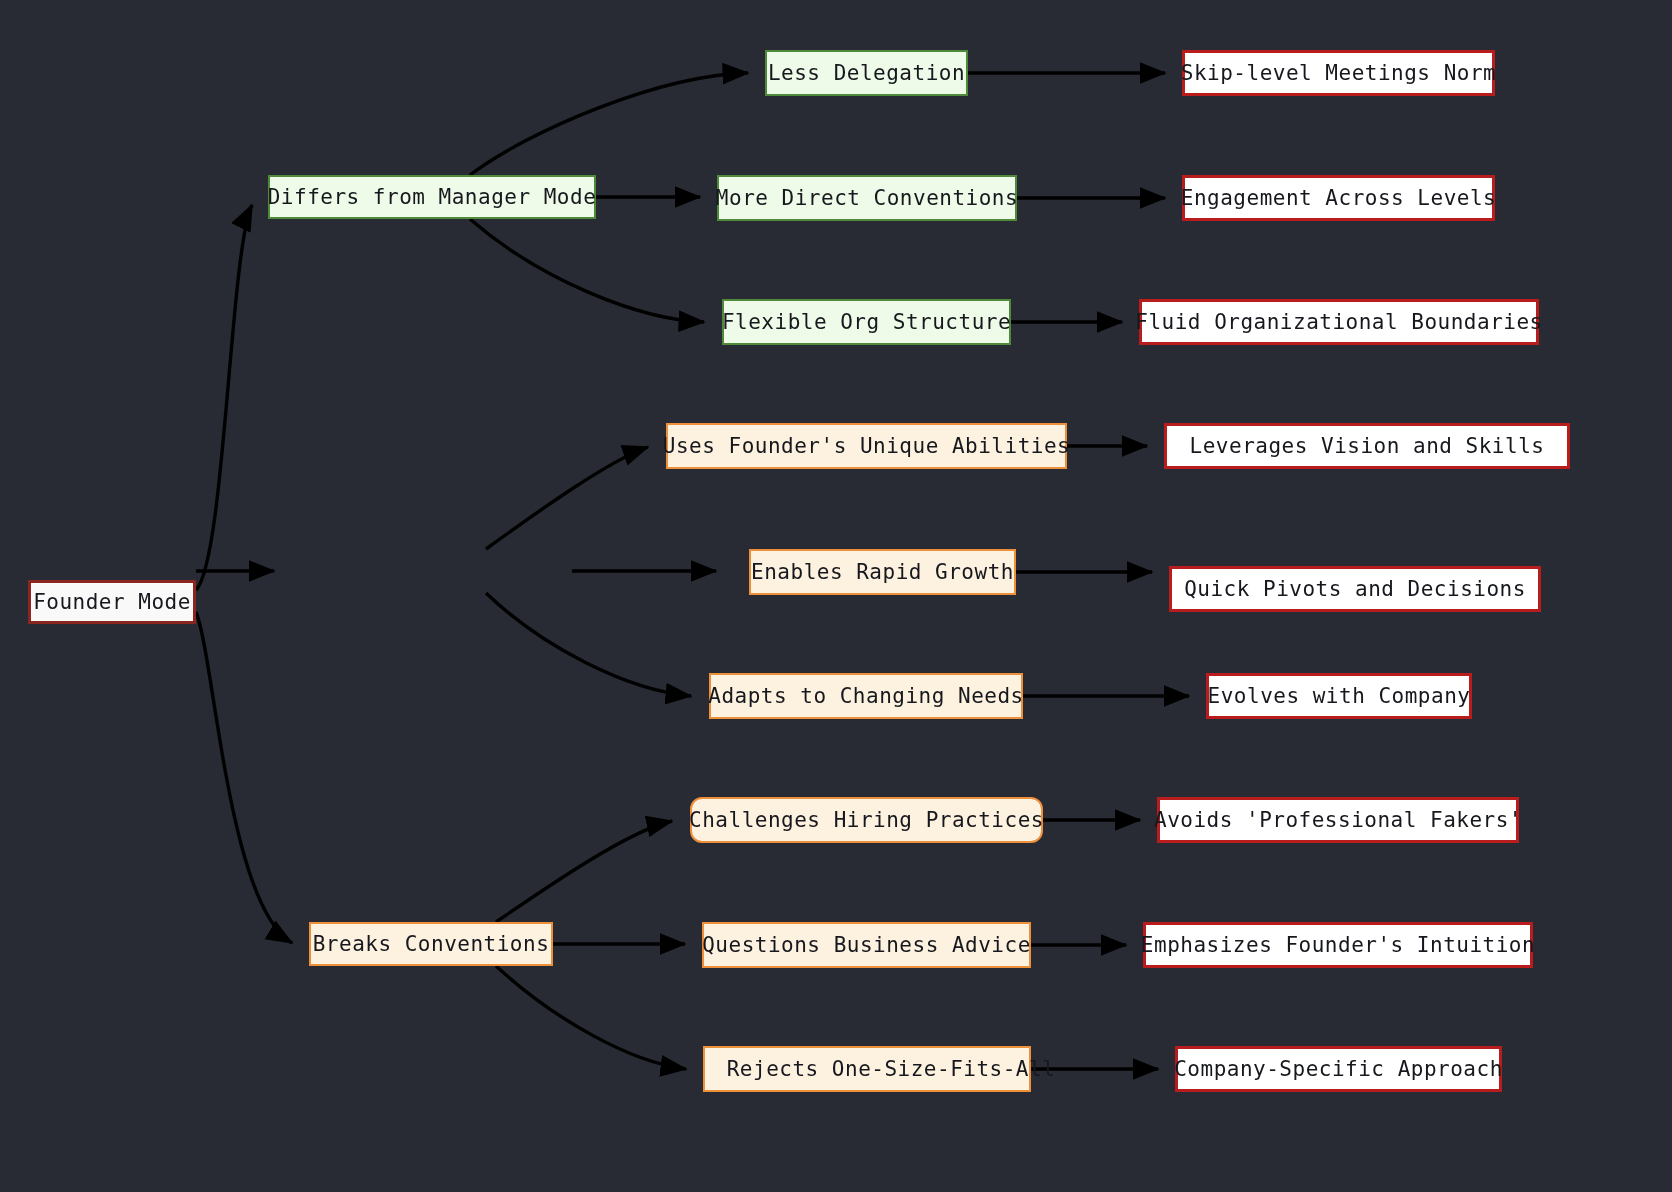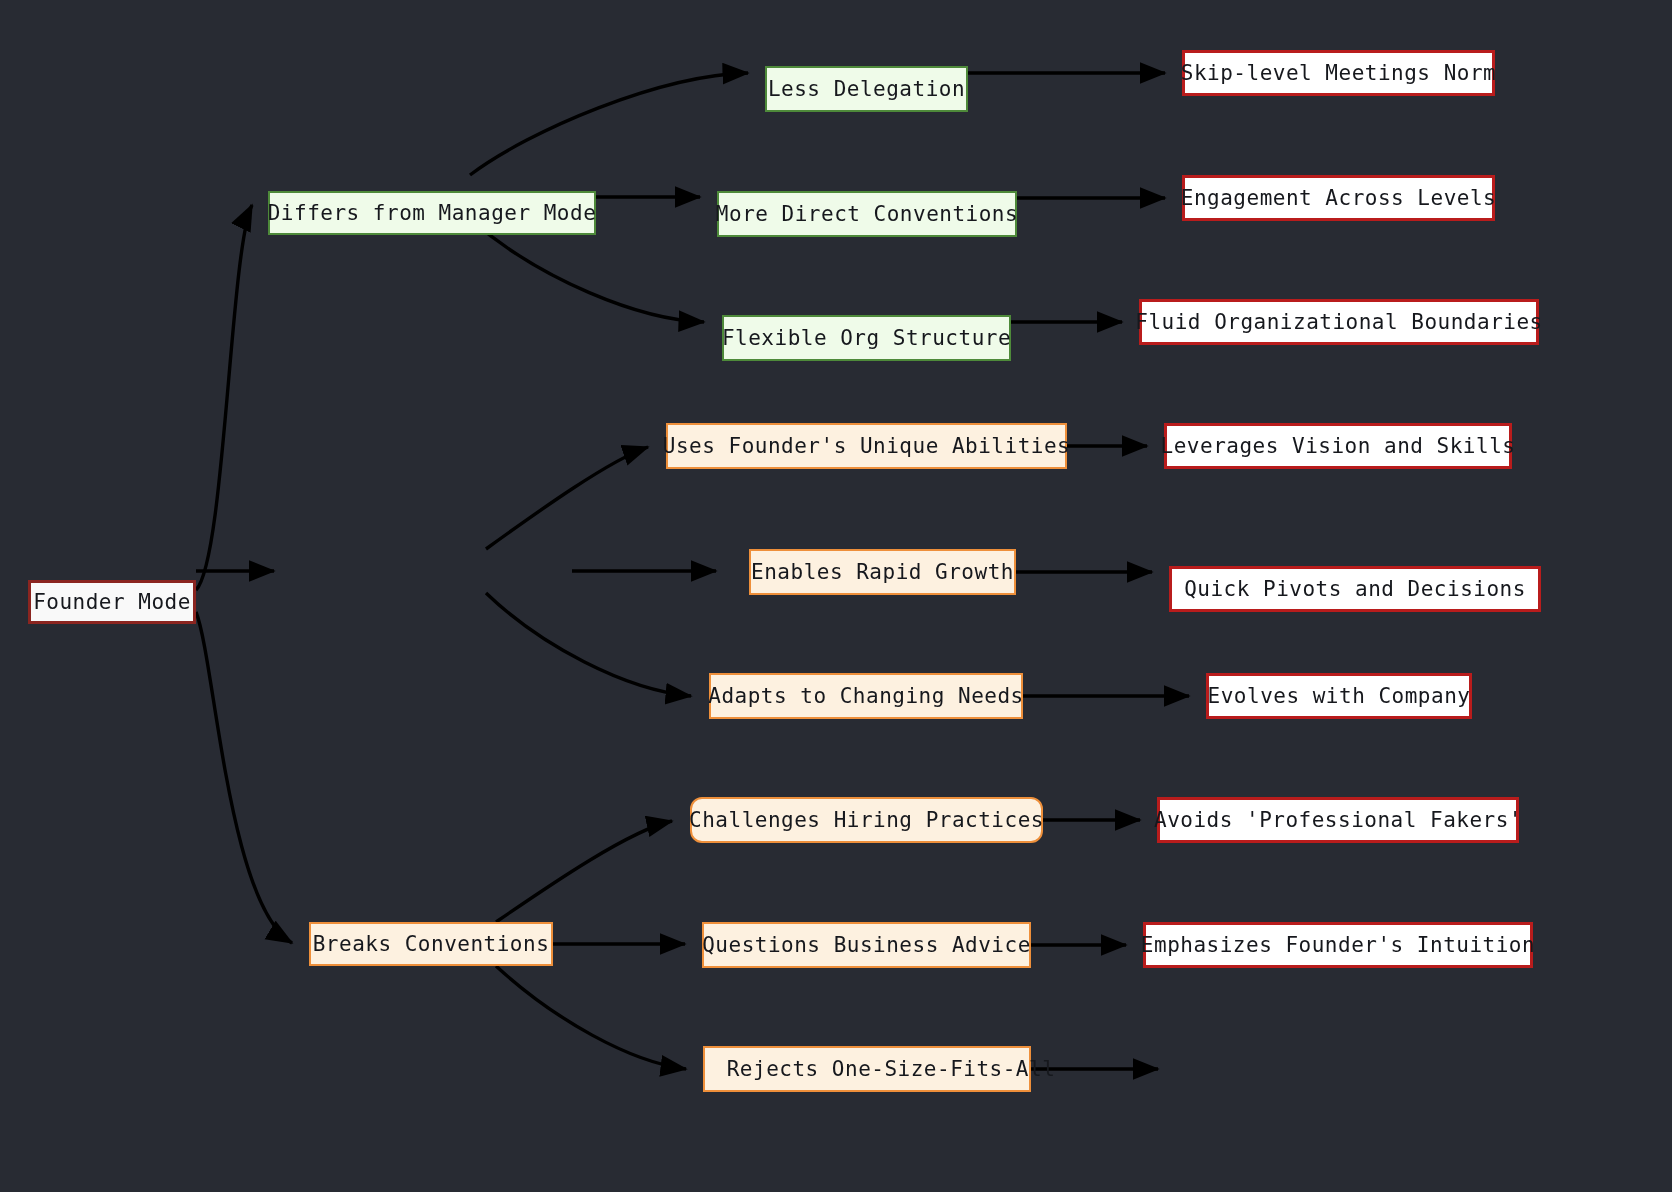--- a/index.html
+++ b/index.html
@@ -34,21 +34,20 @@
     color: #16181d;
     line-height: 1;
   }
   .node.root {
     background: #f9f9f9;
     border: 3px solid #8b2520;
   }
   .node.green {
     background: #effbe9;
     border: 2px solid #4e8a3a;
-    margin-top: 16px;
   }
   .node.orange {
     background: #fdf1e0;
     border: 2px solid #ee8f3a;
   }
   .node.leaf {
     background: #ffffff;
     border: 3px solid #b91c1c;
   }
 </style>
@@ -131,29 +130,32 @@
 
   <div class="node leaf" style="left: 1182px; top: 50px; width: 313px; height: 46px;">
       <span>Skip-level Meetings Norm</span>
     </div>
   <div class="node leaf" style="left: 1182px; top: 175px; width: 313px; height: 46px;">
       <span>Engagement Across Levels</span>
     </div>
   <div class="node leaf" style="left: 1139px; top: 299px; width: 400px; height: 46px;">
       <span>Fluid Organizational Boundaries</span>
     </div>
-  <div class="node leaf" style="left: 1164px; top: 423px; width: 348px; height: 46px;">
+  <div class="node leaf" style="left: 1164px; top: 423px; width: 406px; height: 46px;">
       <span>Leverages Vision and Skills</span>
     </div>
   <div class="node leaf" style="left: 1169px; top: 566px; width: 372px; height: 46px;">
       <span>Quick Pivots and Decisions</span>
     </div>
   <div class="node leaf" style="left: 1206px; top: 673px; width: 266px; height: 46px;">
       <span>Evolves with Company</span>
     </div>
   <div class="node leaf" style="left: 1157px; top: 797px; width: 362px; height: 46px;">
       <span>Avoids 'Professional Fakers'</span>
     </div>
   <div class="node leaf" style="left: 1143px; top: 922px; width: 390px; height: 46px;">
       <span>Emphasizes Founder's Intuition</span>
     </div>
+  <div class="node leaf" style="left: 1175px; top: 1046px; width: 327px; height: 46px;">
+      <span>Company-Specific Approach</span>
+    </div>
 
 </div>
 
 </body></html>

